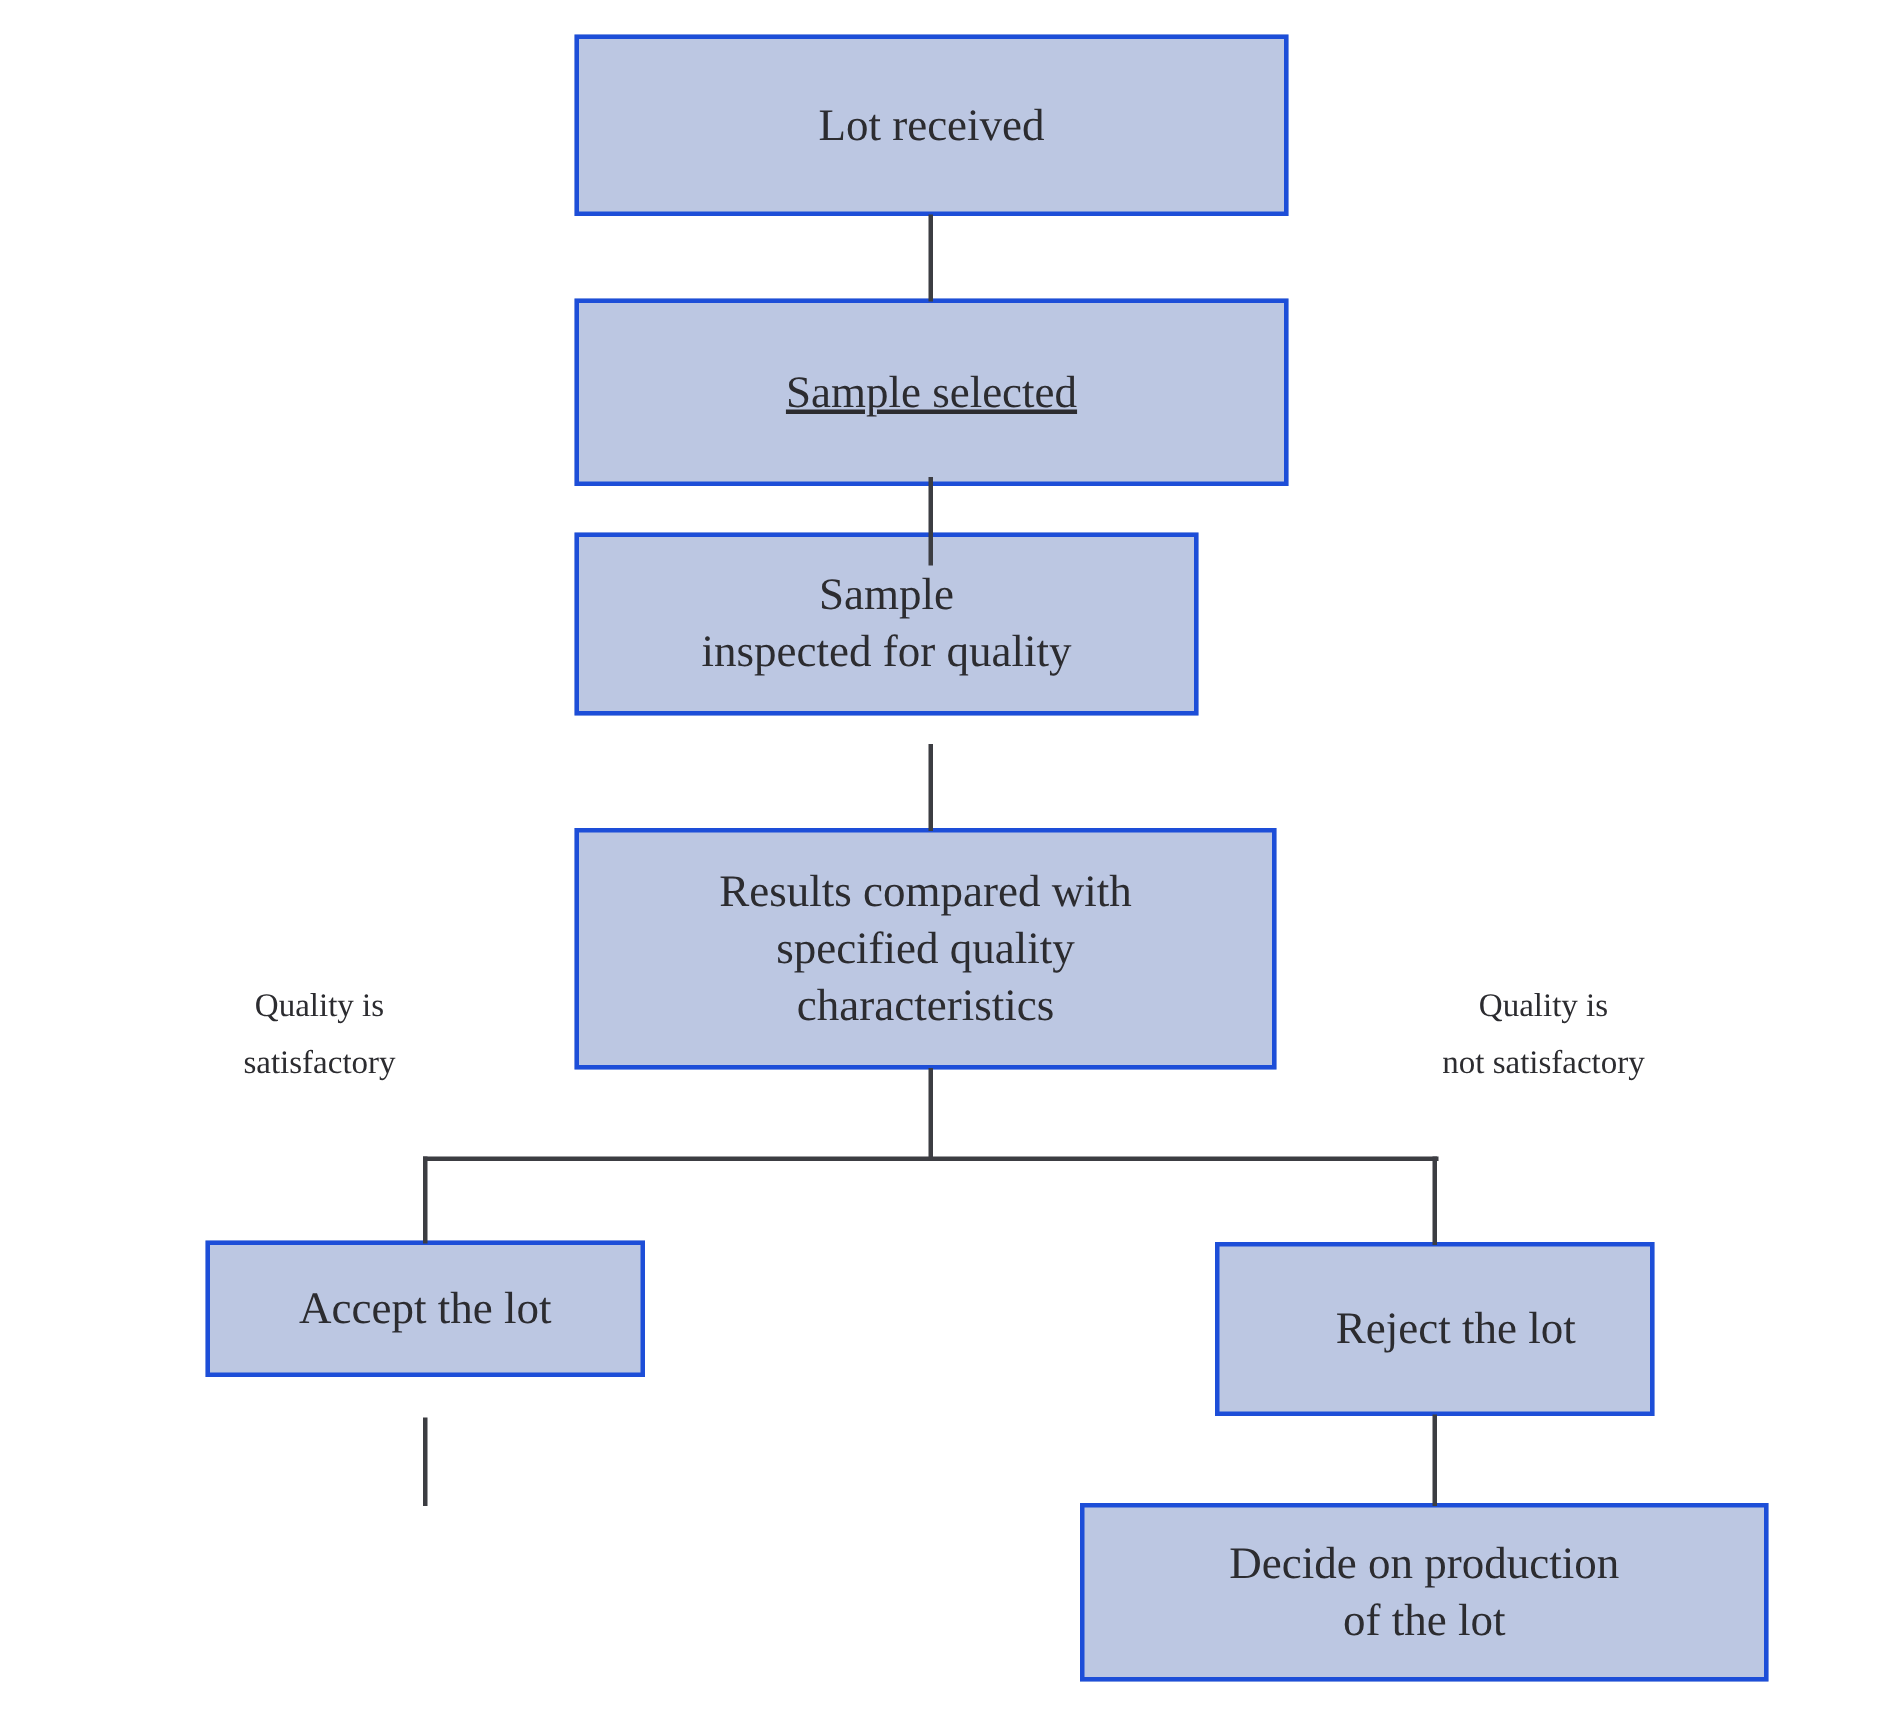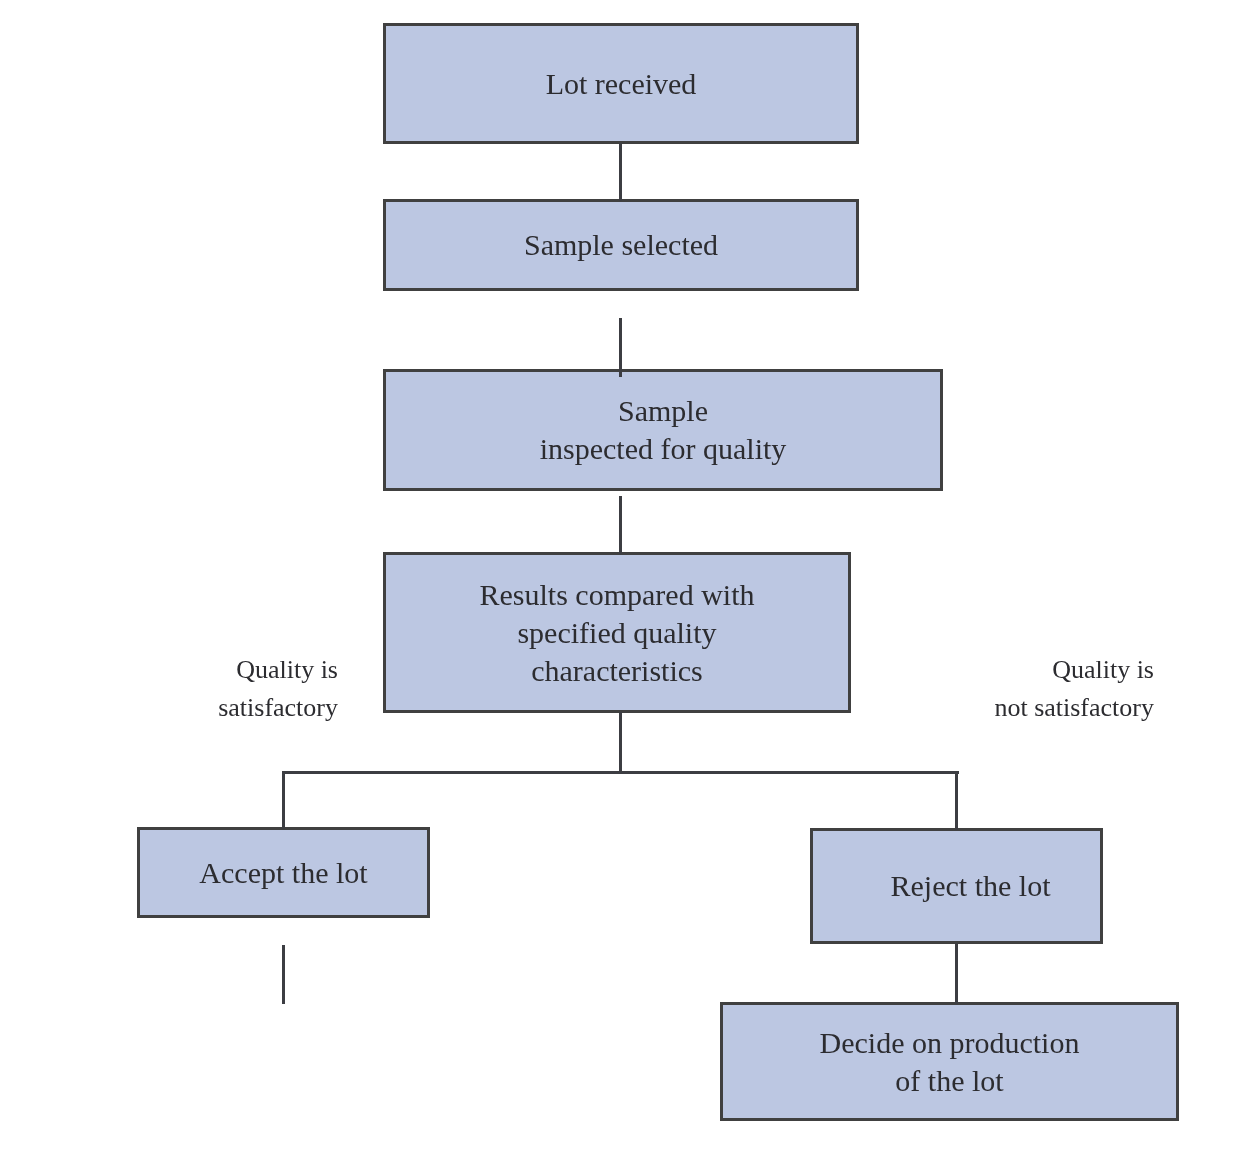--- a/index.html
+++ b/index.html
@@ -9,44 +9,44 @@
     height: 1150px;
     background: #ffffff;
     font-family: "Liberation Serif", "DejaVu Serif", serif;
     color: #2c2c30;
     overflow: hidden;
   }
   .node {
     position: absolute;
     box-sizing: border-box;
     background: #bcc7e2;
-    border: 3px solid #404040;
+    border: 3px solid #1d4ed8;
     display: flex;
     align-items: center;
     justify-content: center;
     text-align: center;
     white-space: pre-line;
     font-size: 30px;
     line-height: 38px;
   }
   .connector {
     position: absolute;
     background: #3c3d42;
   }
   .branch-label {
     position: absolute;
-    text-align: right;
+    text-align: center;
     white-space: pre-line;
-    font-size: 26px;
+    font-size: 22px;
     line-height: 38px;
   }
   
   #n-lot       { left: 383px; top: 23px;   width: 476px; height: 121px; }
-  #n-sample    { left: 383px; top: 199px;  width: 476px; height: 92px; }
-  #n-inspect   { left: 383px; top: 369px;  width: 560px; height: 122px; }
+  #n-sample    { left: 383px; top: 199px;  width: 476px; height: 125px; text-decoration: underline; }
+  #n-inspect   { left: 383px; top: 355px;  width: 416px; height: 122px; }
   #n-results   { left: 383px; top: 552px;  width: 468px; height: 161px; }
   #n-accept    { left: 137px; top: 827px;  width: 293px; height: 91px; }
   #n-reject    { left: 810px; top: 828px;  width: 293px; height: 116px; padding-left: 28px; }
   #n-send      { left: 47px;  top: 1002px; width: 459px; height: 121px; }
   #n-decide    { left: 720px; top: 1002px; width: 459px; height: 119px; }
   
   #c-v1 { left: 619px; top: 143px; width: 3px;   height: 58px; }
   #c-v2 { left: 619px; top: 318px; width: 3px;   height: 59px; }
   #c-v3 { left: 619px; top: 496px; width: 3px;   height: 58px; }
   #c-v4 { left: 619px; top: 712px; width: 3px;   height: 62px; }

